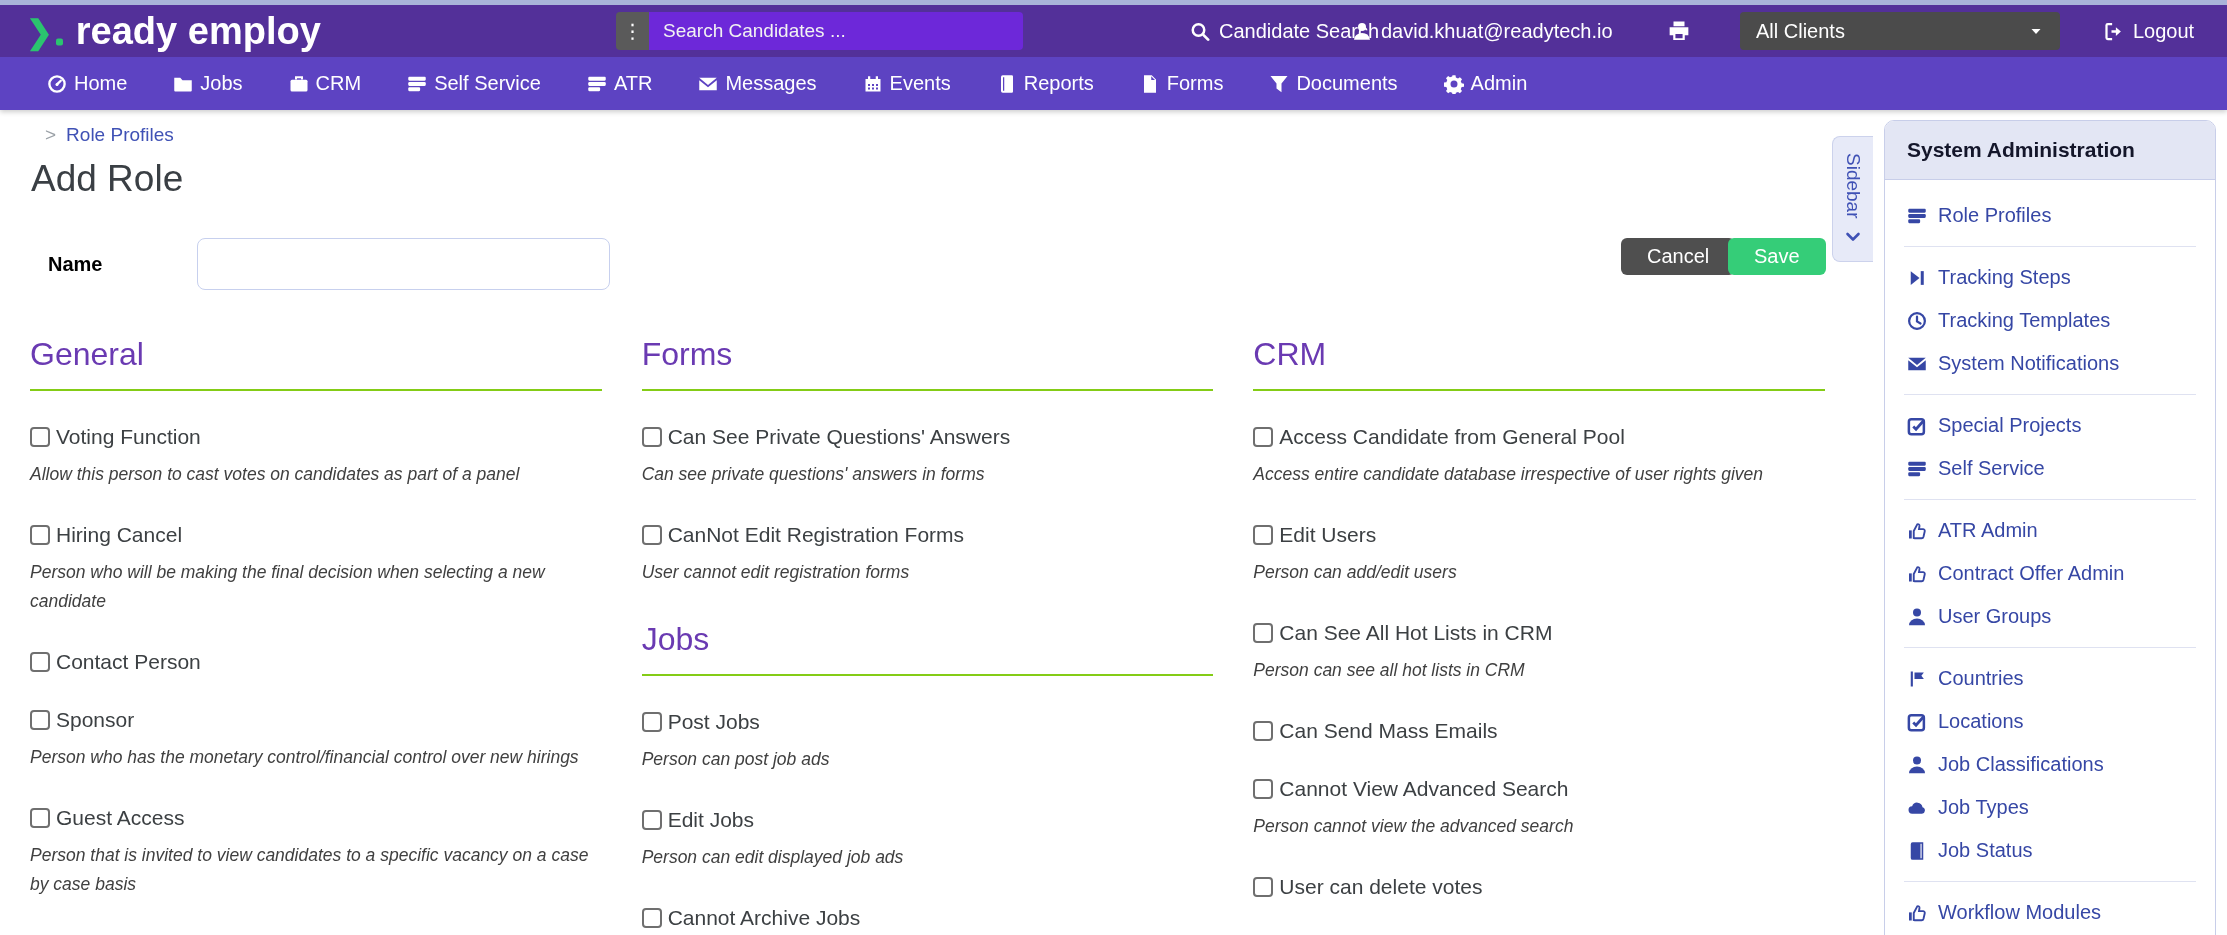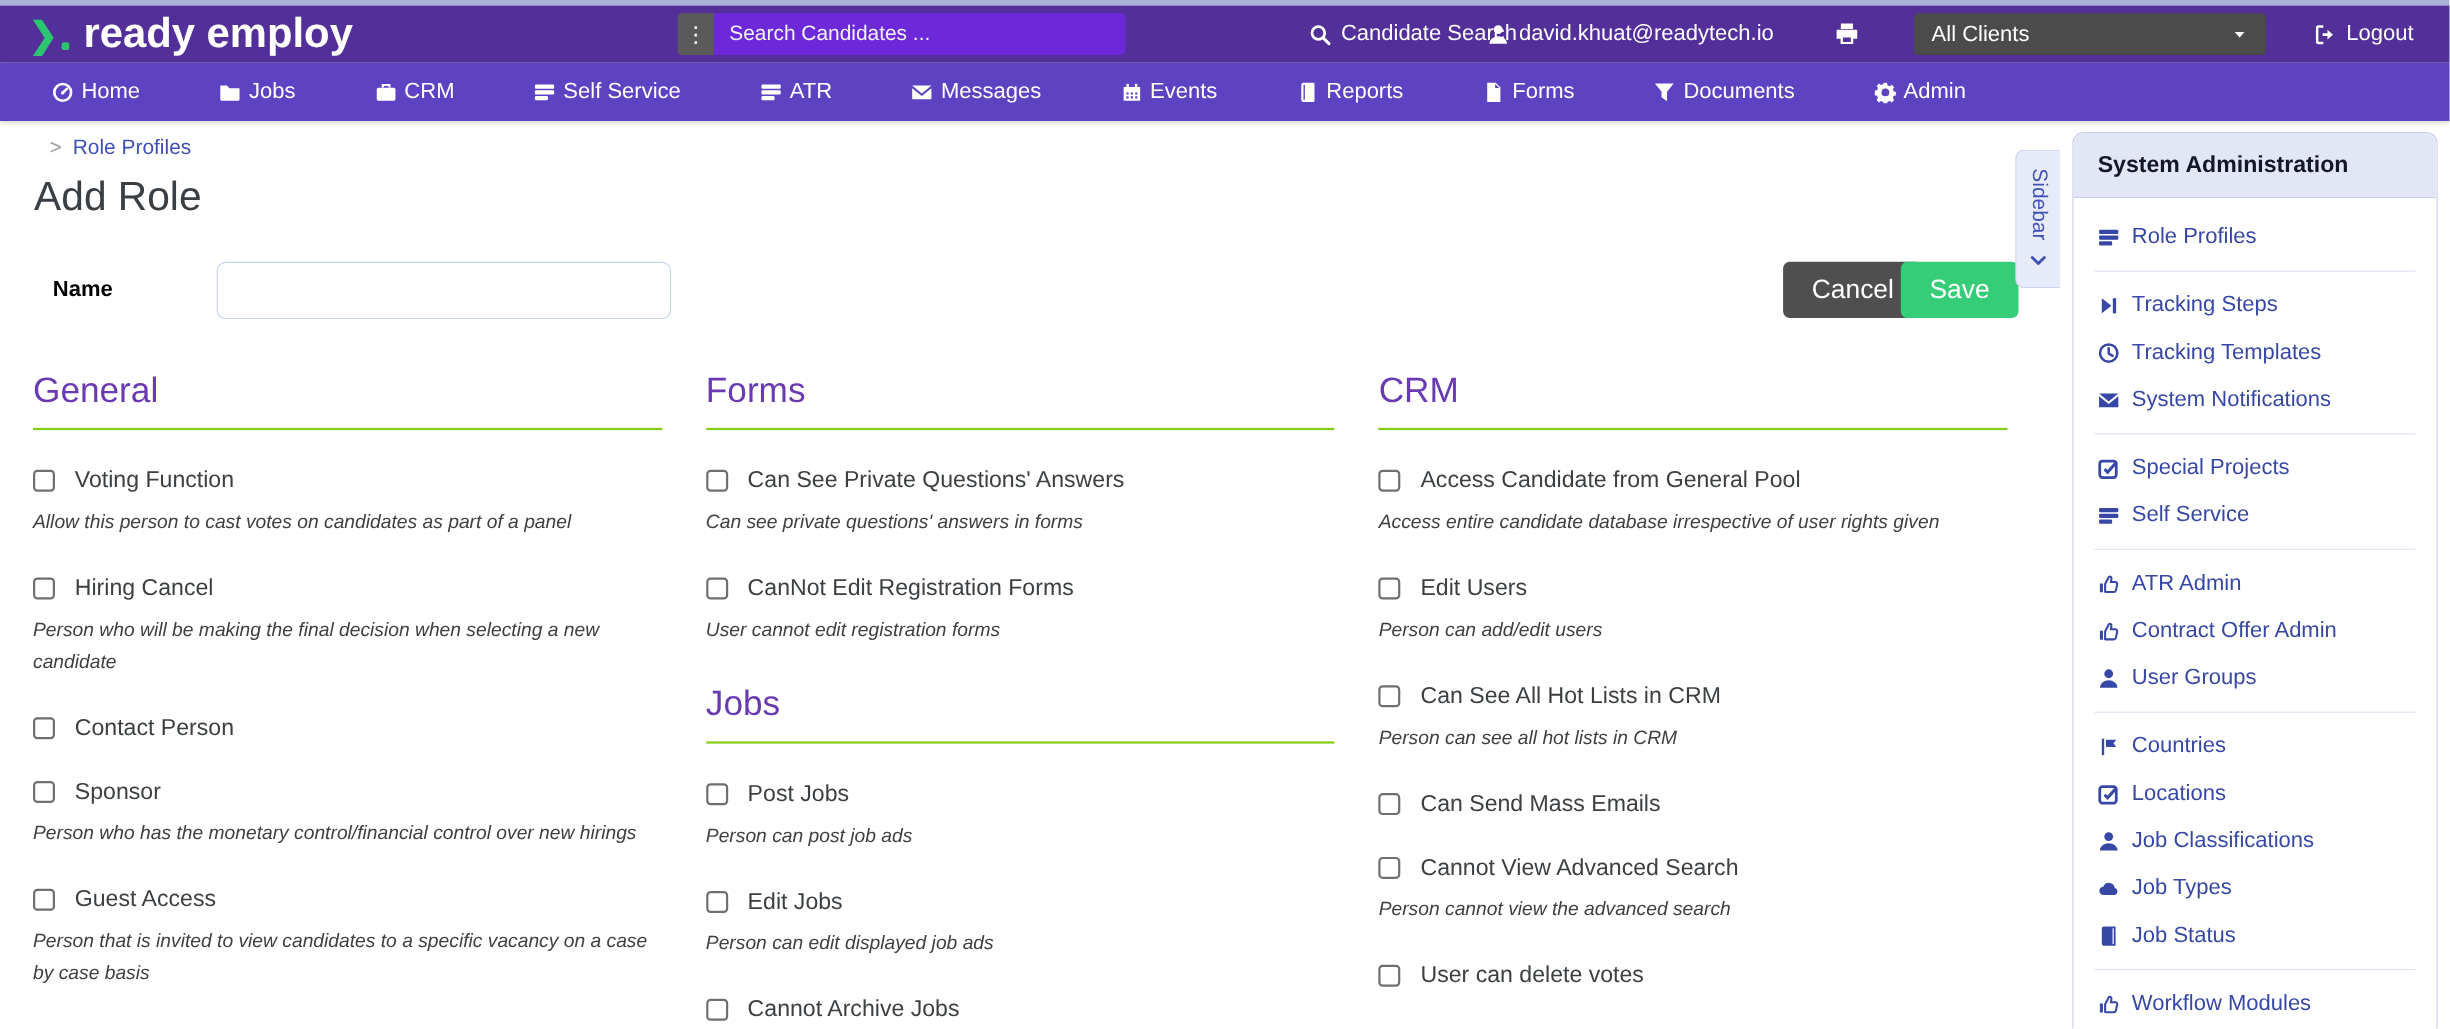--- a/index.html
+++ b/index.html
@@ -14,45 +14,45 @@
   .logo-dot{width:7px;height:7px;border-radius:2px;background:#2bc46f;display:inline-block;align-self:flex-end;margin:0 10px 7px 0}
   .search-wrap{left:616px;display:flex;height:38px}
   .search-menu-btn{width:33px;background:#5a5a5a;border:none;color:#fff;font-size:20px;border-radius:4px 0 0 4px;cursor:pointer}
   .search-input{width:374px;background:#6d28d9;border:none;outline:none;color:#fff;font-size:19px;padding:0 14px;border-radius:0 4px 4px 0}
   .search-input::placeholder{color:#f2f2f2;opacity:1}
   .hdr-link{display:flex;align-items:center;gap:9px;color:#fff;font-size:20px;cursor:pointer;white-space:nowrap}
   .pos-adv{left:1190px}.pos-usr{left:1352px}.pos-prt{left:1668px}.pos-lgt{left:2104px}
   .client-select{left:1740px;width:320px;height:38px;background:#4b4b4b;border-radius:4px;color:#fff;display:flex;align-items:center;padding:0 16px;font-size:20px;cursor:pointer}
   .flex-spacer{flex:1}
 
-  .navbar{height:53px;background:#5d43c2;display:flex;align-items:center;padding-left:47px;gap:72px;box-shadow:0 2px 5px rgba(0,0,0,.2)}
+  .navbar{height:53px;background:#5d43c2;display:flex;align-items:center;padding-left:47px;gap:46px;box-shadow:0 2px 5px rgba(0,0,0,.2)}
   .nav-item{display:flex;align-items:center;gap:7px;color:#fff;font-size:20px;font-weight:500;cursor:pointer;text-decoration:none;white-space:nowrap}
 
   .ic{width:20px;height:20px;flex:0 0 auto;fill:currentColor}
   .ic22{width:22px;height:22px}
   .ic16{width:16px;height:16px}
 
   .breadcrumb{padding:14px 0 0 45px;display:flex;gap:10px;align-items:center;font-size:19px}
   .crumb-sep{color:#9aa0a6}
   .crumb-link{color:#3f51b5;cursor:pointer;text-decoration:none}
   .page-title{margin:12px 0 0 31px;font-size:37px;font-weight:400;color:#3a3f44}
 
   .form-row{position:relative;margin-top:38px;height:52px}
   .name-label{position:absolute;left:48px;top:50%;transform:translateY(-50%);font-size:20px;font-weight:bold;color:#000000}
   .name-input{position:absolute;left:197px;top:0;width:413px;height:52px;border:1.5px solid #c7d0ee;border-radius:8px;font-size:20px;padding:0 14px;outline:none}
-  .btn{position:absolute;top:0;height:51px;border:none;border-radius:6px;color:#fff;font-size:24px;padding:0 26px;cursor:pointer}
+  .btn{position:absolute;top:0;height:37px;border:none;border-radius:6px;color:#fff;font-size:20px;padding:0 26px;cursor:pointer}
   .btn-cancel{left:1621px;background:#4f4f4f}
   .btn-save{left:1728px;background:#35cd78}
 
   .columns{margin:46px 0 0 30px;width:1795px;display:grid;grid-template-columns:1fr 1fr 1fr;column-gap:40px;align-items:start}
   .sec-title{font-size:32px;font-weight:400;color:#6a3ab2;padding-bottom:16px;border-bottom:2px solid #84cc16}
   .sec + .sec{margin-top:26px}
   .perm-list{margin-top:34px}
   .perm{margin-bottom:34px}
-  .perm-row{display:flex;align-items:center;gap:18px;cursor:pointer}
+  .perm-row{display:flex;align-items:center;gap:6px;cursor:pointer}
   .perm-box{appearance:none;-webkit-appearance:none;width:20px;height:20px;border:2px solid #6f6f6f;border-radius:4px;background:#fff;margin:0;cursor:pointer;flex:0 0 auto}
   .perm-label{font-size:21px;color:#3c4043}
   .perm-desc{margin-top:11px;font-style:italic;font-size:17.5px;color:#404040;line-height:29px}
 
   .side-tab{position:absolute;left:1832px;top:136px;width:41px;height:126px;background:#e7eaf8;border:1px solid #ccd2ec;border-right:none;border-radius:8px 0 0 8px;display:flex;flex-direction:column;align-items:center;justify-content:center;gap:10px;color:#3f51b5;cursor:pointer}
   .side-tab-text{writing-mode:vertical-rl;font-size:19px}
   .tab-chev{transform:rotate(90deg)}
 
   .admin-panel{position:absolute;left:1884px;top:120px;width:332px;height:900px;background:#fff;border:1px solid #c8cee9;border-radius:10px}
   .panel-header{background:#e3e6f4;border-bottom:1px solid #c8cee9;border-radius:9px 9px 0 0;padding:17px 22px;font-size:21px;font-weight:bold;color:#14162a}

